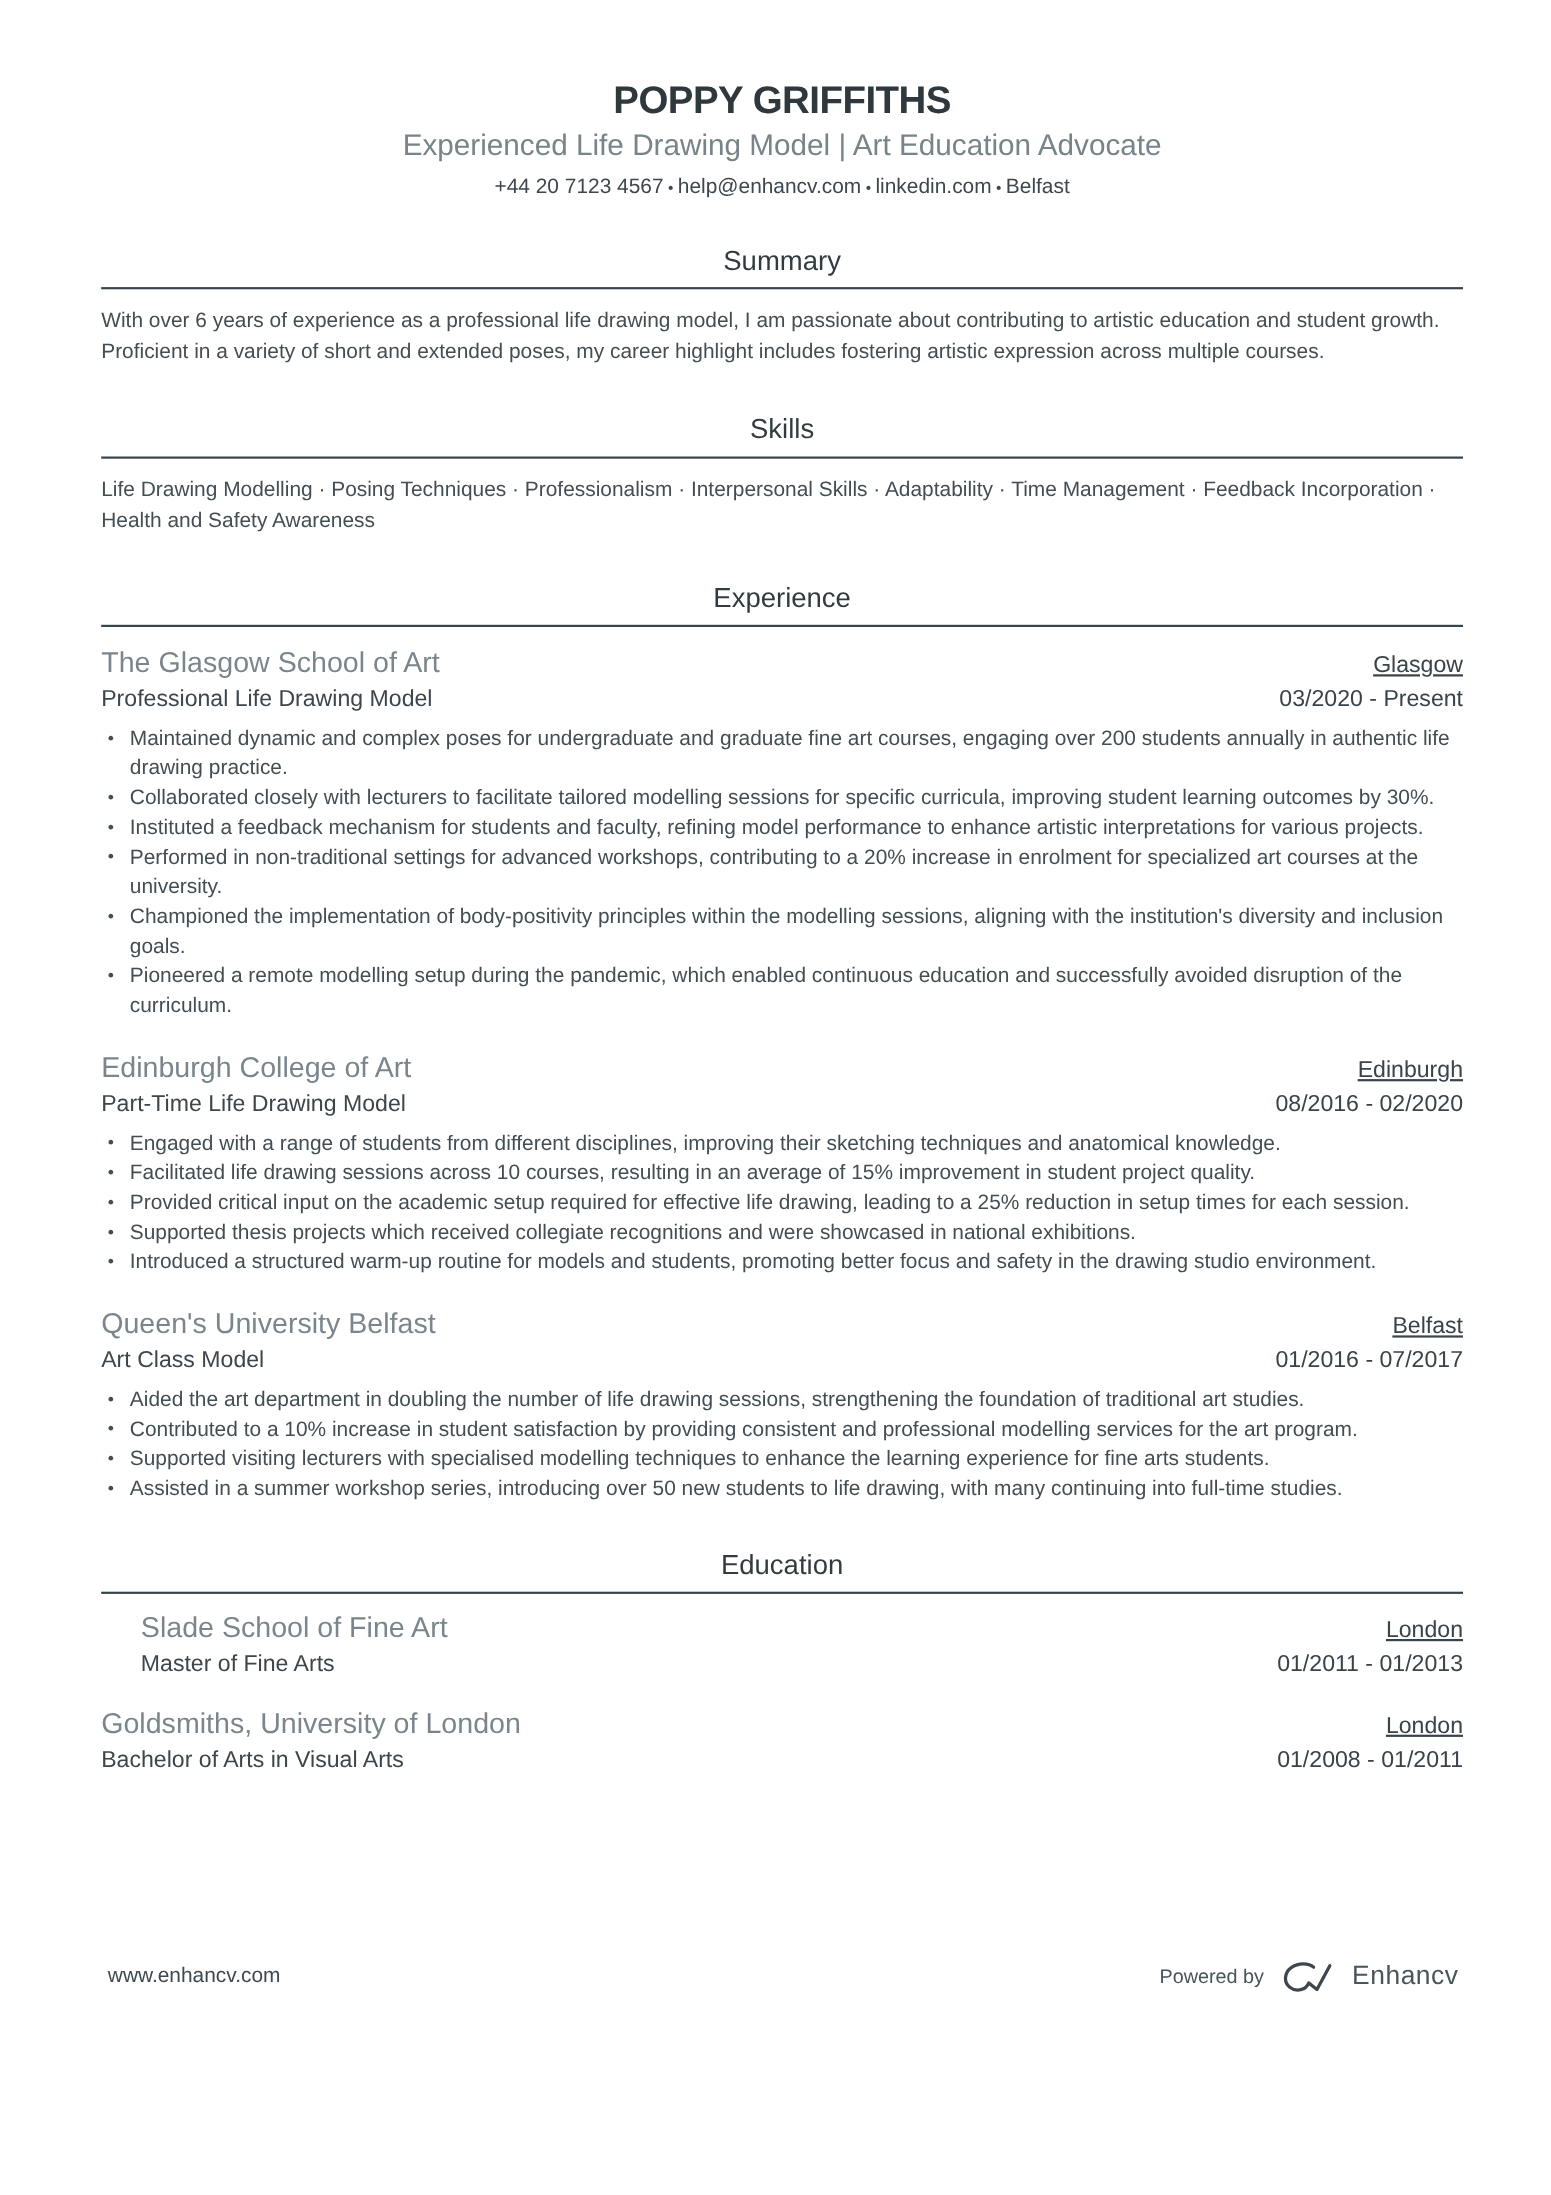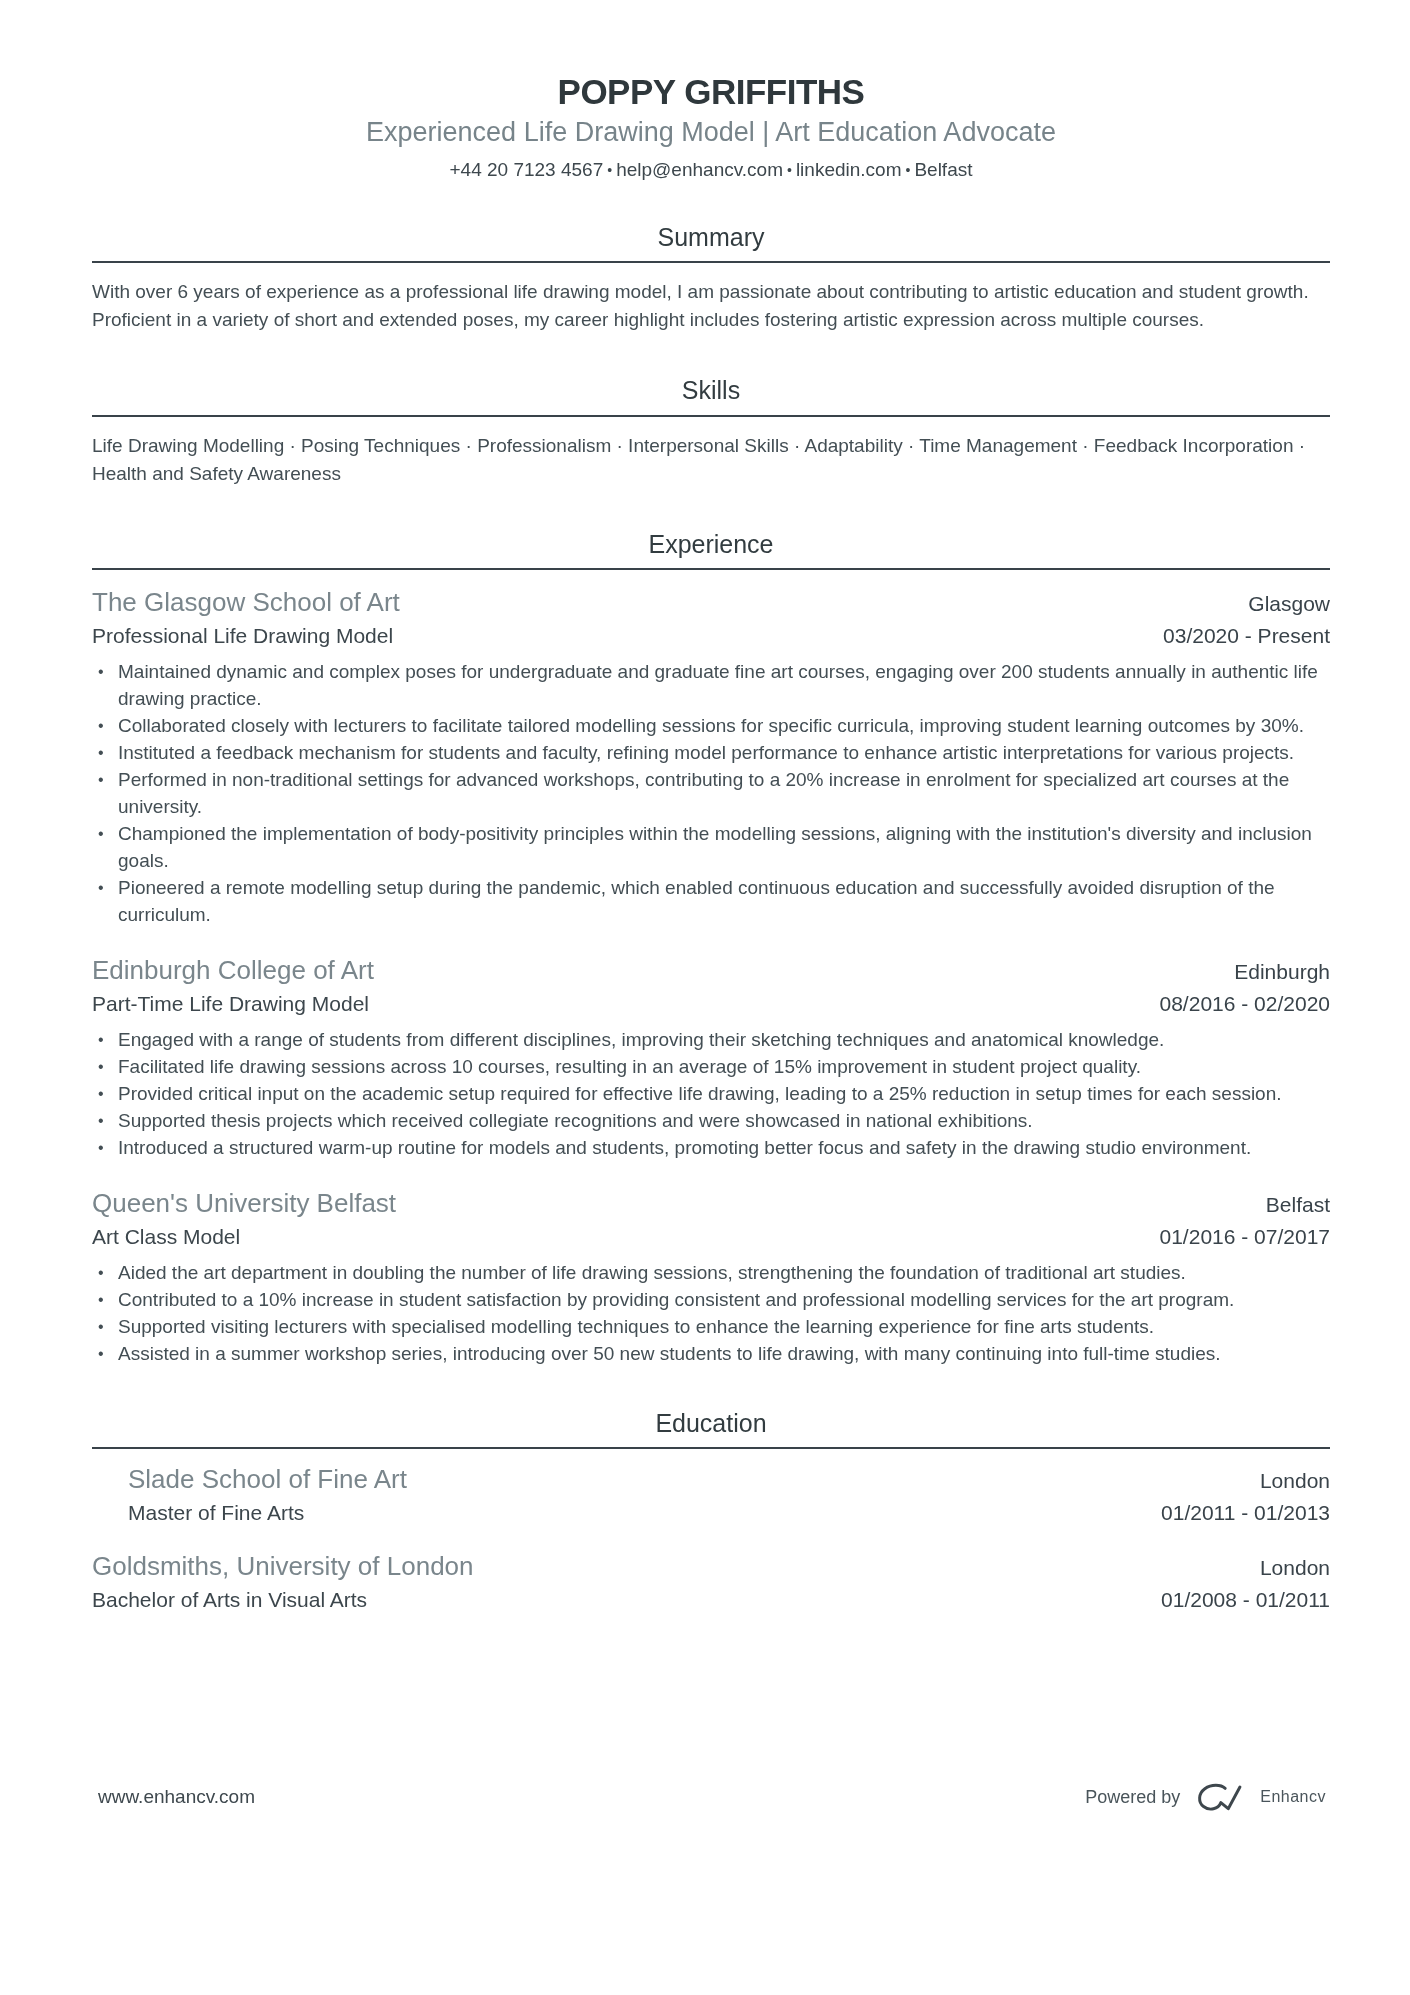--- a/index.html
+++ b/index.html
@@ -23,21 +23,21 @@
   .sec { margin-top:40px; }
   .sec-h { font-size:25px; font-weight:400; color:#323c40; text-align:center; line-height:1.3; }
   .rule { height:2px; background:#39434a; margin-top:8px; }
   .body-text { margin-top:15px; font-size:19px; line-height:28px; color:#434e54; }
 
   
   .entry { margin-top:26px; }
   .entry.first { margin-top:16px; }
   .row { display:flex; justify-content:space-between; align-items:baseline; }
   .org { font-size:26px; font-weight:400; color:#7a868c; line-height:1.25; }
-  .place { font-size:21px; color:#39434a; }
+  .place { font-size:21px; color:#39434a;text-decoration:underline; }
   .role-row { margin-top:3px; }
   .role { font-size:21px; color:#3c464c; line-height:1.3; }
   .dates { font-size:21px; color:#39434a; }
 
   ul.bullets { margin-top:9px; list-style:none; }
   ul.bullets li {
     position:relative; padding-left:26px;
     font-size:19px; line-height:27px; color:#434e54;
   }
   ul.bullets li::before {
@@ -50,21 +50,21 @@
 
   
   .footer {
     position:absolute; left:98px; right:84px; bottom:72px;
     display:flex; justify-content:space-between; align-items:center;
   }
   .site { font-size:19px; color:#3e484e; }
   .powered { display:flex; align-items:center; gap:14px; }
   .powered-label { font-size:18px; color:#49545a; }
   .brand-logo { display:inline-block; }
-  .brand-name { font-size:16px; color:#4a555b; letter-spacing:0.5px; }
+  .brand-name { font-size:24px; color:#4a555b; letter-spacing:0.5px; }
 </style>
 </head>
 <body>
 
 <div class="page">
   <div class="content">
 
     <div class="hdr">
       <div class="name">POPPY GRIFFITHS</div>
       <div class="headline">Experienced Life Drawing Model | Art Education Advocate</div>

